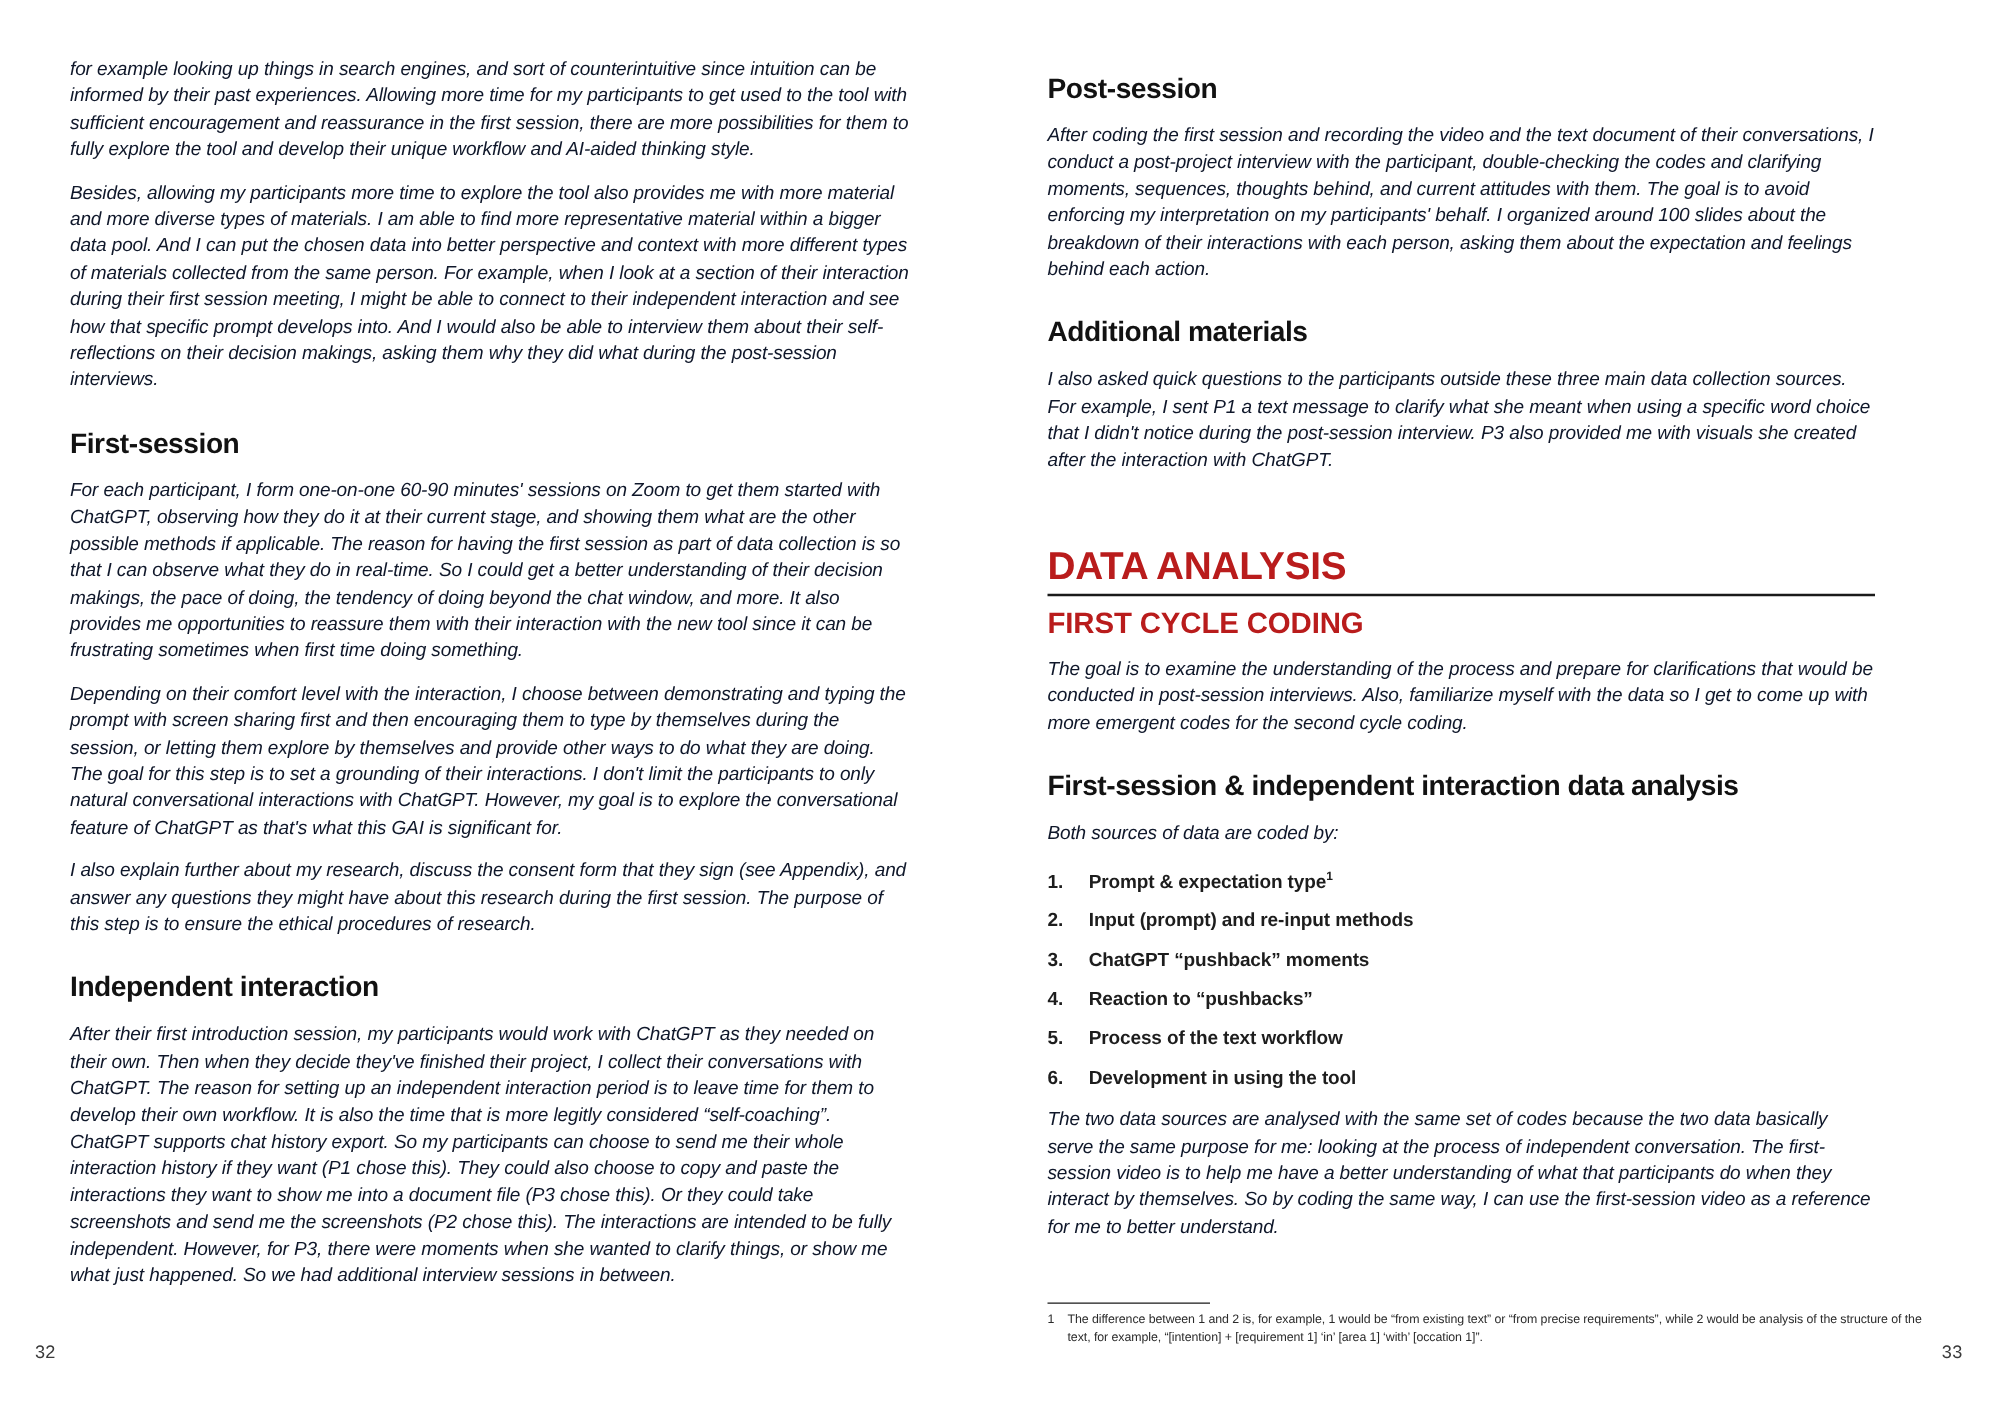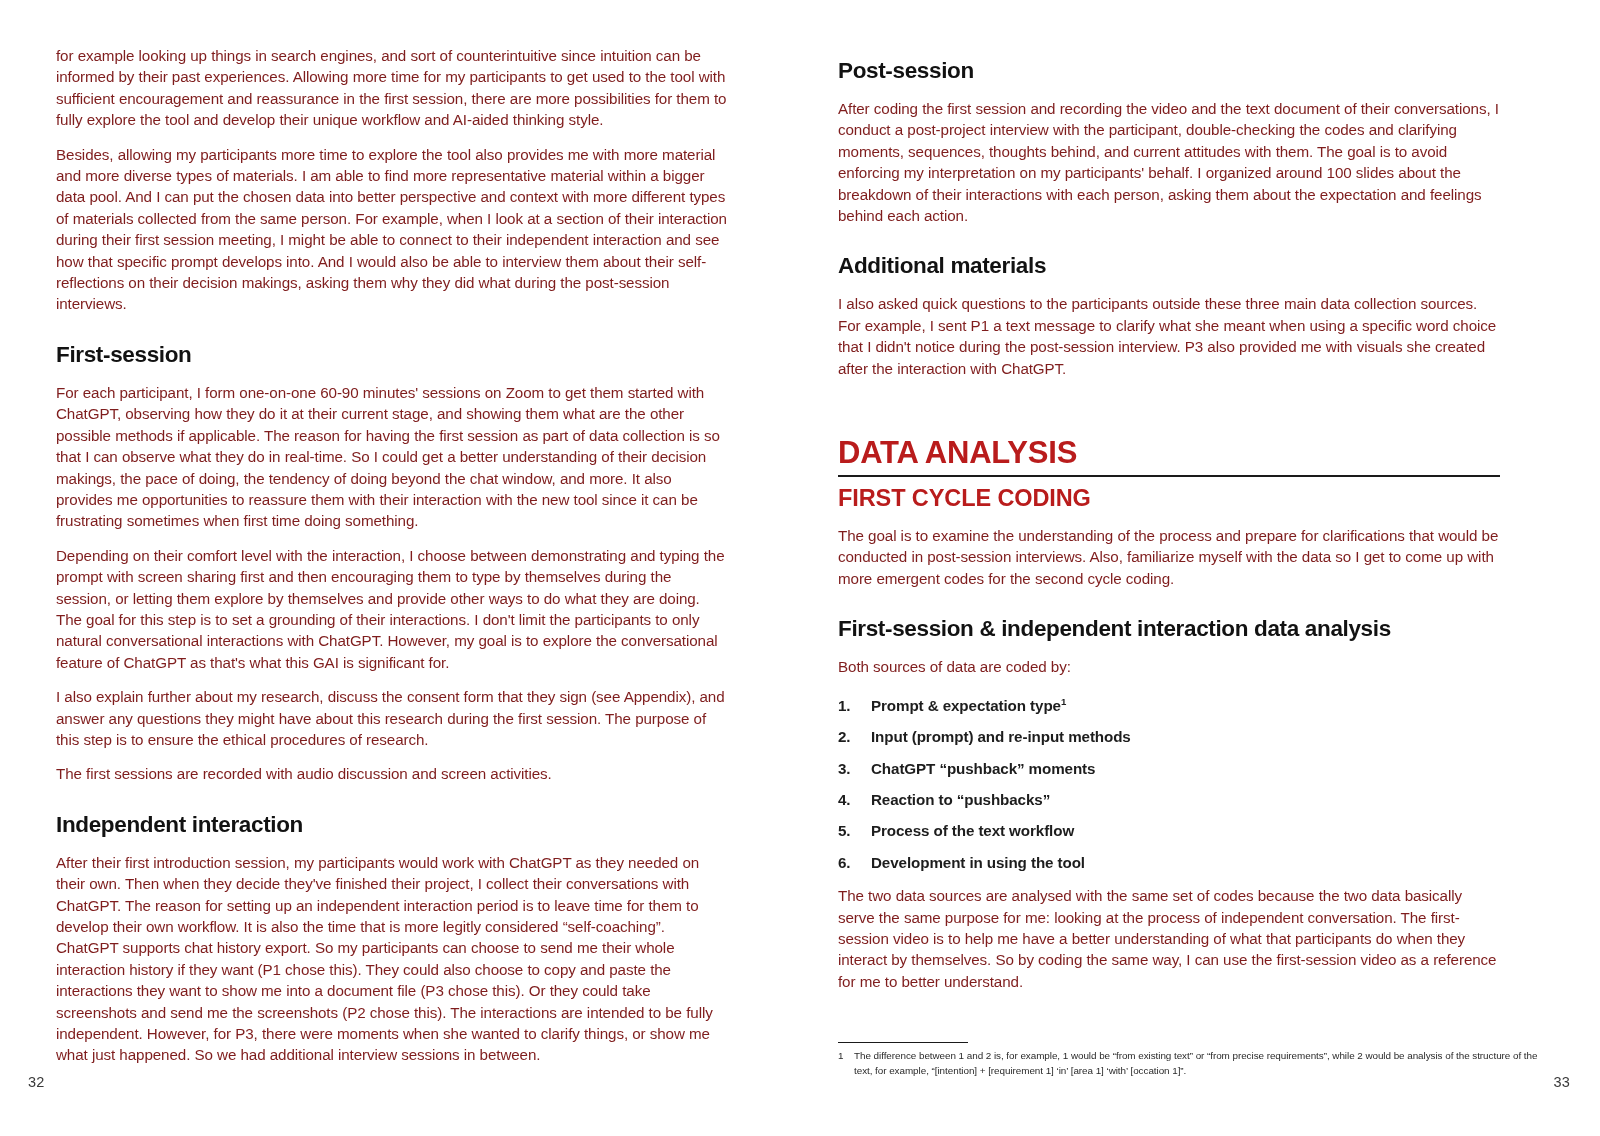--- a/index.html
+++ b/index.html
@@ -35,22 +35,23 @@
   }
   .page-right .col { width: 662px; }
 
   
   p.body {
     font-size: 15.2px;
     line-height: 21.4px;
     margin: 0 0 13px 0;
     text-align: left;
     letter-spacing: -0.1px;
-    color: #7f1d1d;
+    color: #0f172a;
     word-spacing: 0.1px;
+    font-style: italic;
   }
   h2.h-sub {
     font-size: 22.5px;
     line-height: 28px;
     font-weight: 700;
     margin: 26px 0 13px 0;
     letter-spacing: -0.35px;
     color: #121212;
   }
   h2.h-sub.tight-top { margin-top: 12px; }
@@ -151,21 +152,20 @@
   <div class="page page-left">
     <div class="col">
 
       <p class="body">for example looking up things in search engines, and sort of counterintuitive since intuition can be informed by their past experiences. Allowing more time for my participants to get used to the tool with sufficient encouragement and reassurance in the first session, there are more possibilities for them to fully explore the tool and develop their unique workflow and AI-aided thinking style.</p>
       <p class="body">Besides, allowing my participants more time to explore the tool also provides me with more material and more diverse types of materials. I am able to find more representative material within a bigger data pool. And I can put the chosen data into better perspective and context with more different types of materials collected from the same person. For example, when I look at a section of their interaction during their first session meeting, I might be able to connect to their independent interaction and see how that specific prompt develops into. And I would also be able to interview them about their self-reflections on their decision makings, asking them why they did what during the post-session interviews.</p>
 
       <h2 class="h-sub">First-session</h2>
       <p class="body">For each participant, I form one-on-one 60-90 minutes' sessions on Zoom to get them started with ChatGPT, observing how they do it at their current stage, and showing them what are the other possible methods if applicable. The reason for having the first session as part of data collection is so that I can observe what they do in real-time. So I could get a better understanding of their decision makings, the pace of doing, the tendency of doing beyond the chat window, and more. It also provides me opportunities to reassure them with their interaction with the new tool since it can be frustrating sometimes when first time doing something.</p>
       <p class="body">Depending on their comfort level with the interaction, I choose between demonstrating and typing the prompt with screen sharing first and then encouraging them to type by themselves during the session, or letting them explore by themselves and provide other ways to do what they are doing. The goal for this step is to set a grounding of their interactions. I don't limit the participants to only natural conversational interactions with ChatGPT. However, my goal is to explore the conversational feature of ChatGPT as that's what this GAI is significant for.</p>
       <p class="body">I also explain further about my research, discuss the consent form that they sign (see Appendix), and answer any questions they might have about this research during the first session. The purpose of this step is to ensure the ethical procedures of research.</p>
-      <p class="body">The first sessions are recorded with audio discussion and screen activities.</p>
 
       <h2 class="h-sub">Independent interaction</h2>
       <p class="body">After their first introduction session, my participants would work with ChatGPT as they needed on their own. Then when they decide they've finished their project, I collect their conversations with ChatGPT. The reason for setting up an independent interaction period is to leave time for them to develop their own workflow. It is also the time that is more legitly considered “self-coaching”. ChatGPT supports chat history export. So my participants can choose to send me their whole interaction history if they want (P1 chose this). They could also choose to copy and paste the interactions they want to show me into a document file (P3 chose this). Or they could take screenshots and send me the screenshots (P2 chose this). The interactions are intended to be fully independent. However, for P3, there were moments when she wanted to clarify things, or show me what just happened. So we had additional interview sessions in between.</p>
 
     </div>
     <div class="folio folio-left">32</div>
   </div>
 
   <div class="page page-right">
     <div class="col">

